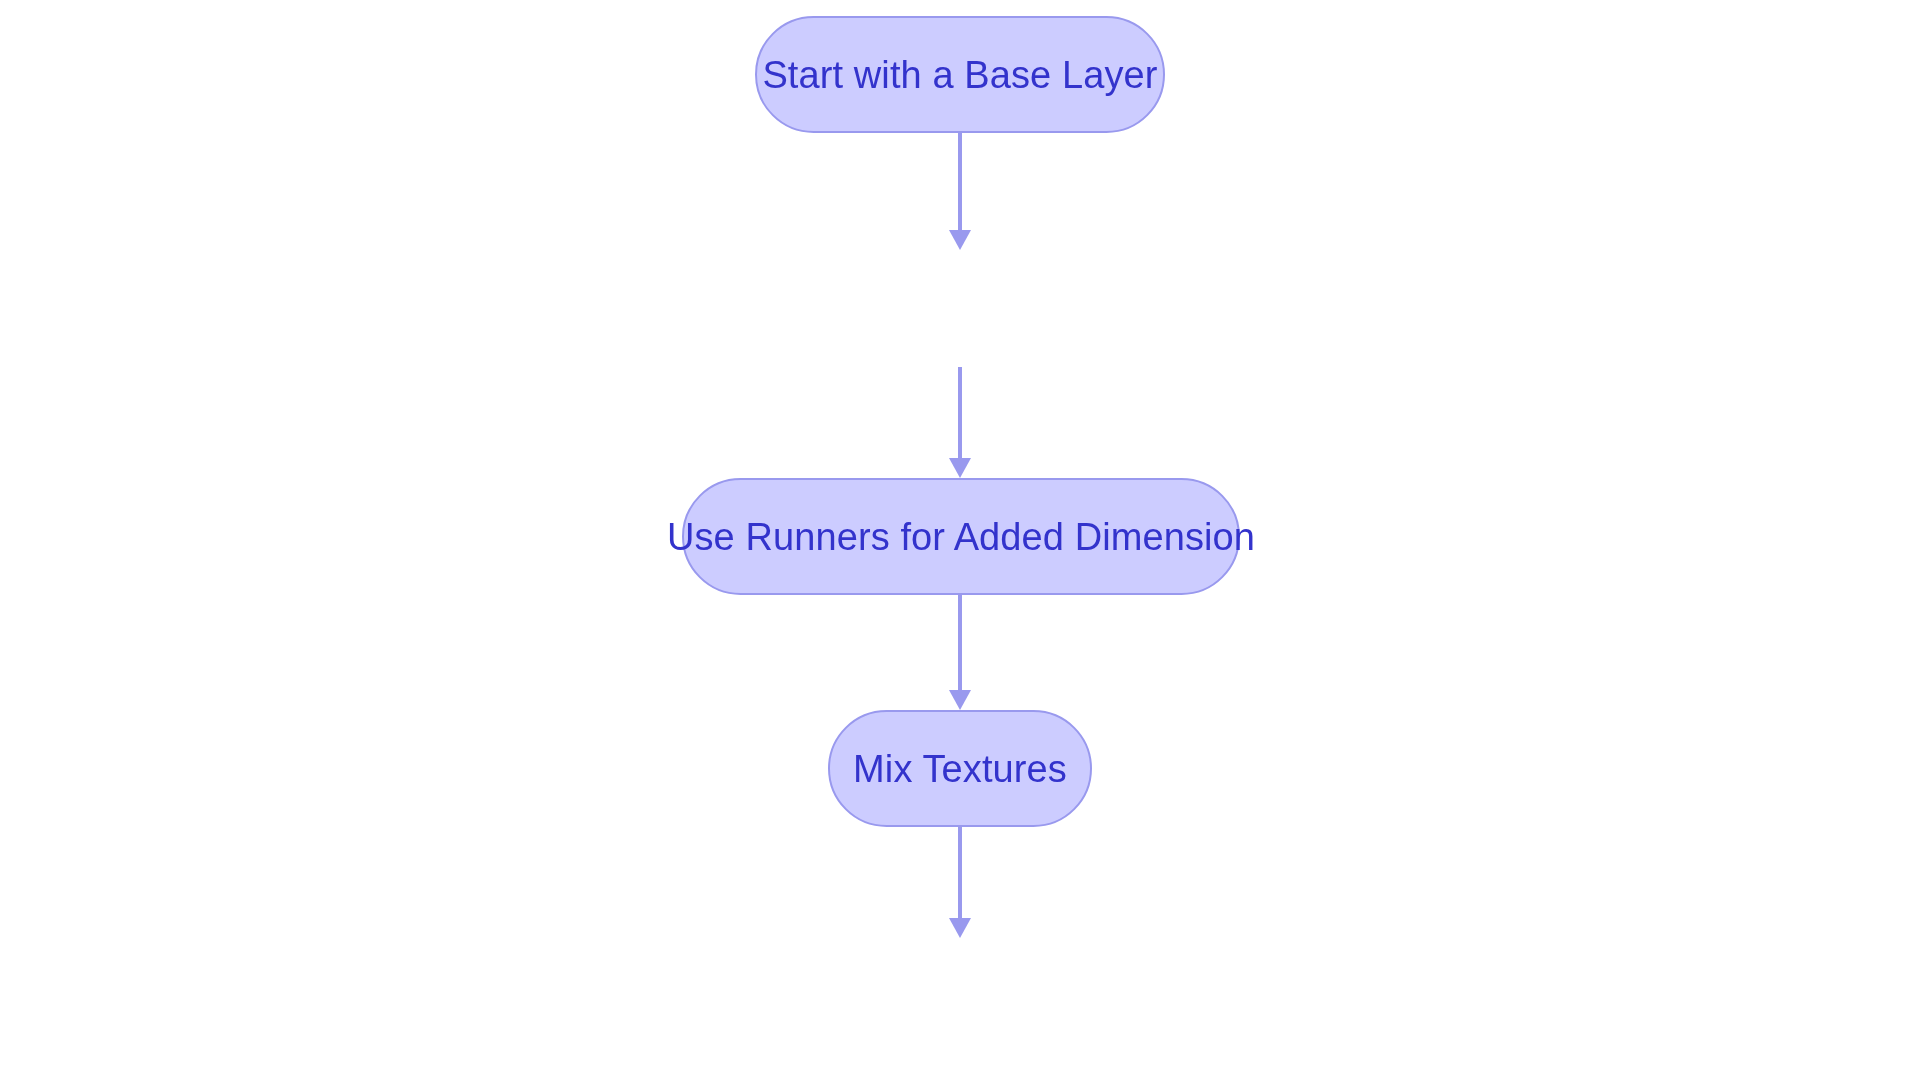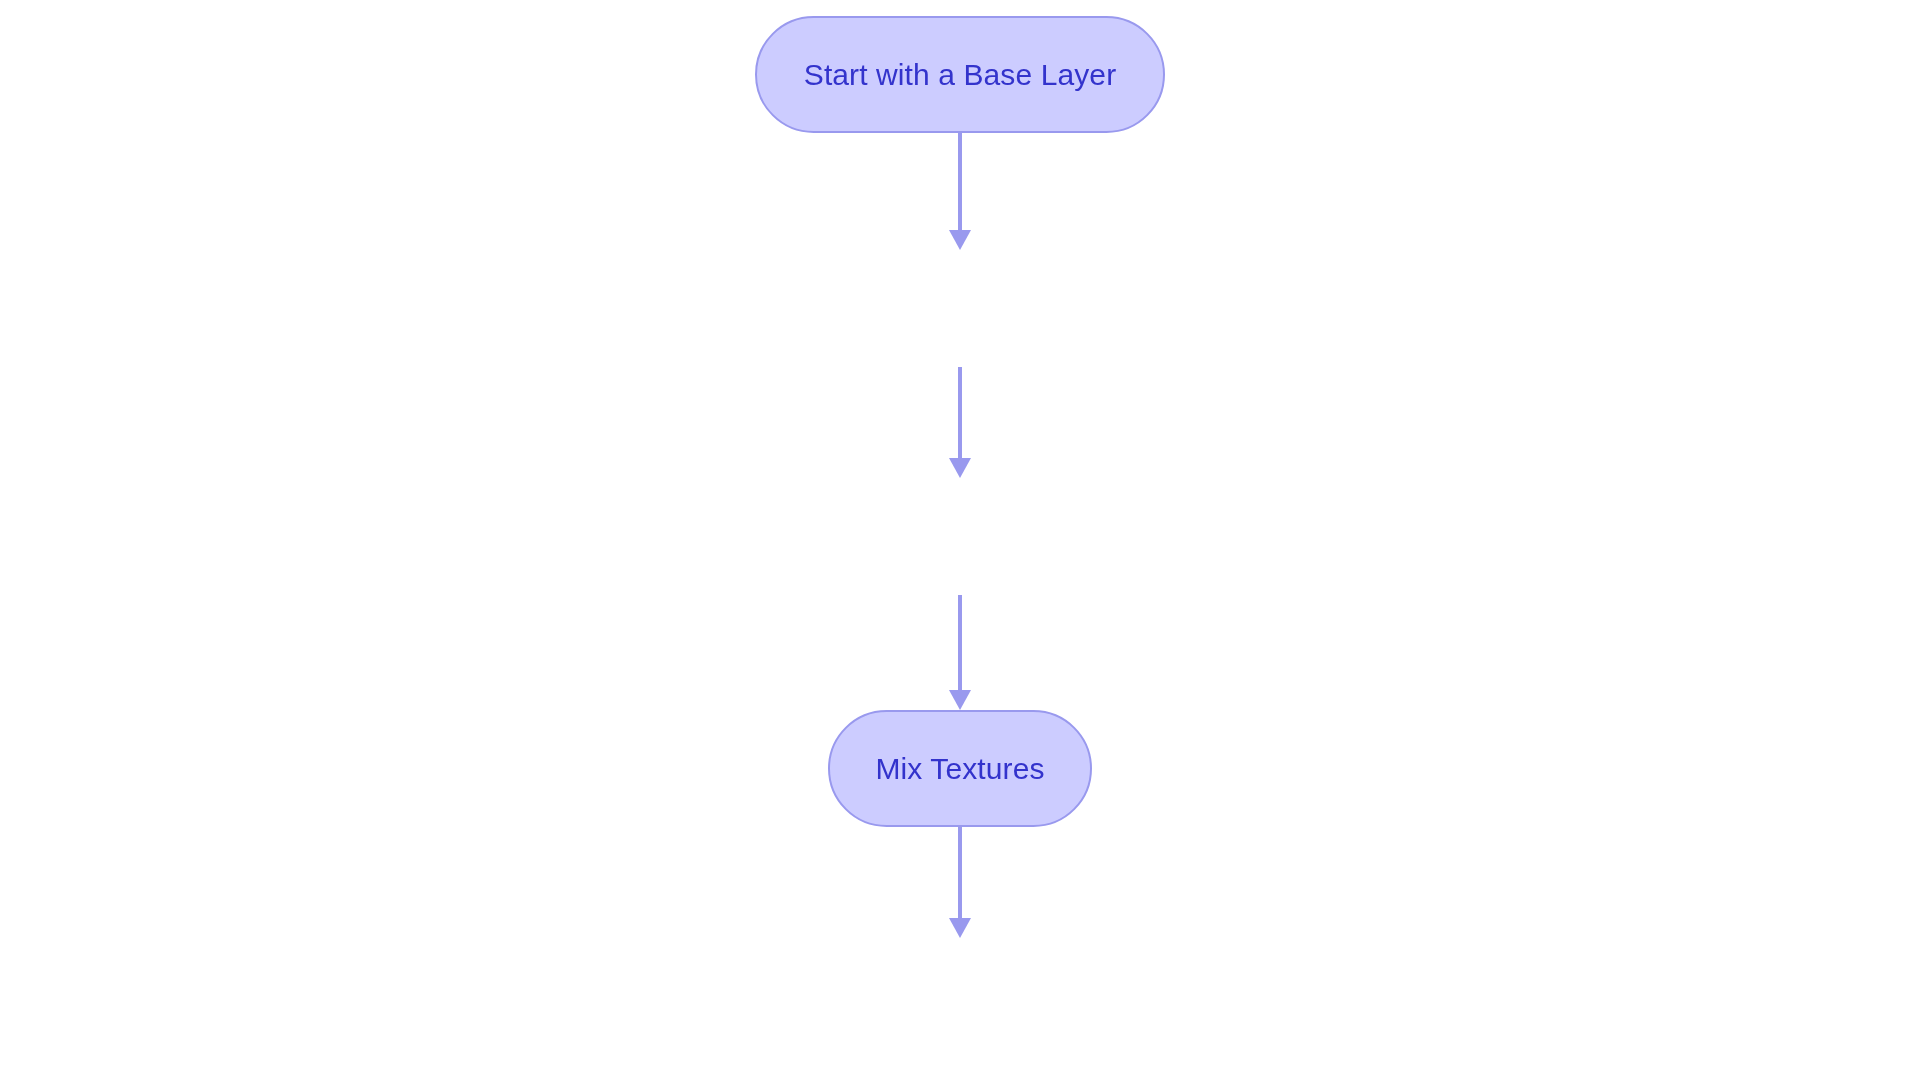--- a/index.html
+++ b/index.html
@@ -28,21 +28,21 @@
     border: 2px solid #9999ee;
     border-radius: 999px;
     display: flex;
     align-items: center;
     justify-content: center;
     z-index: 2;
   }
 
   .flow-node-label {
     color: #3333cc;
-    font-size: 30px;
+    font-size: 38px;
     font-weight: 400;
     letter-spacing: 0.1px;
     white-space: nowrap;
     line-height: 1;
     font-family: "Liberation Sans", sans-serif;
   }
 
   .flow-edge {
     position: absolute;
     z-index: 1;
@@ -83,19 +83,22 @@
   <svg class="flow-edge" style="left:930px; top:827px;" width="60" height="112" viewBox="0 0 60 112">
     <line class="edge-line" x1="30" y1="0" x2="30" y2="94"></line>
     <polygon class="edge-head" points="19,91 41,91 30,111"></polygon>
   </svg>
 
   <div class="flow-node" style="left:755px; top:16px; width:410px; height:117px;">
     <span class="flow-node-label">Start with a Base Layer</span>
   </div>
 
 
+  <div class="flow-node" style="left:682px; top:478px; width:558px; height:117px;">
+    <span class="flow-node-label">Use Runners for Added Dimension</span>
+  </div>
 
   <div class="flow-node" style="left:828px; top:710px; width:264px; height:117px;">
     <span class="flow-node-label">Mix Textures</span>
   </div>
 
 
 </div>
 
 </body></html>

